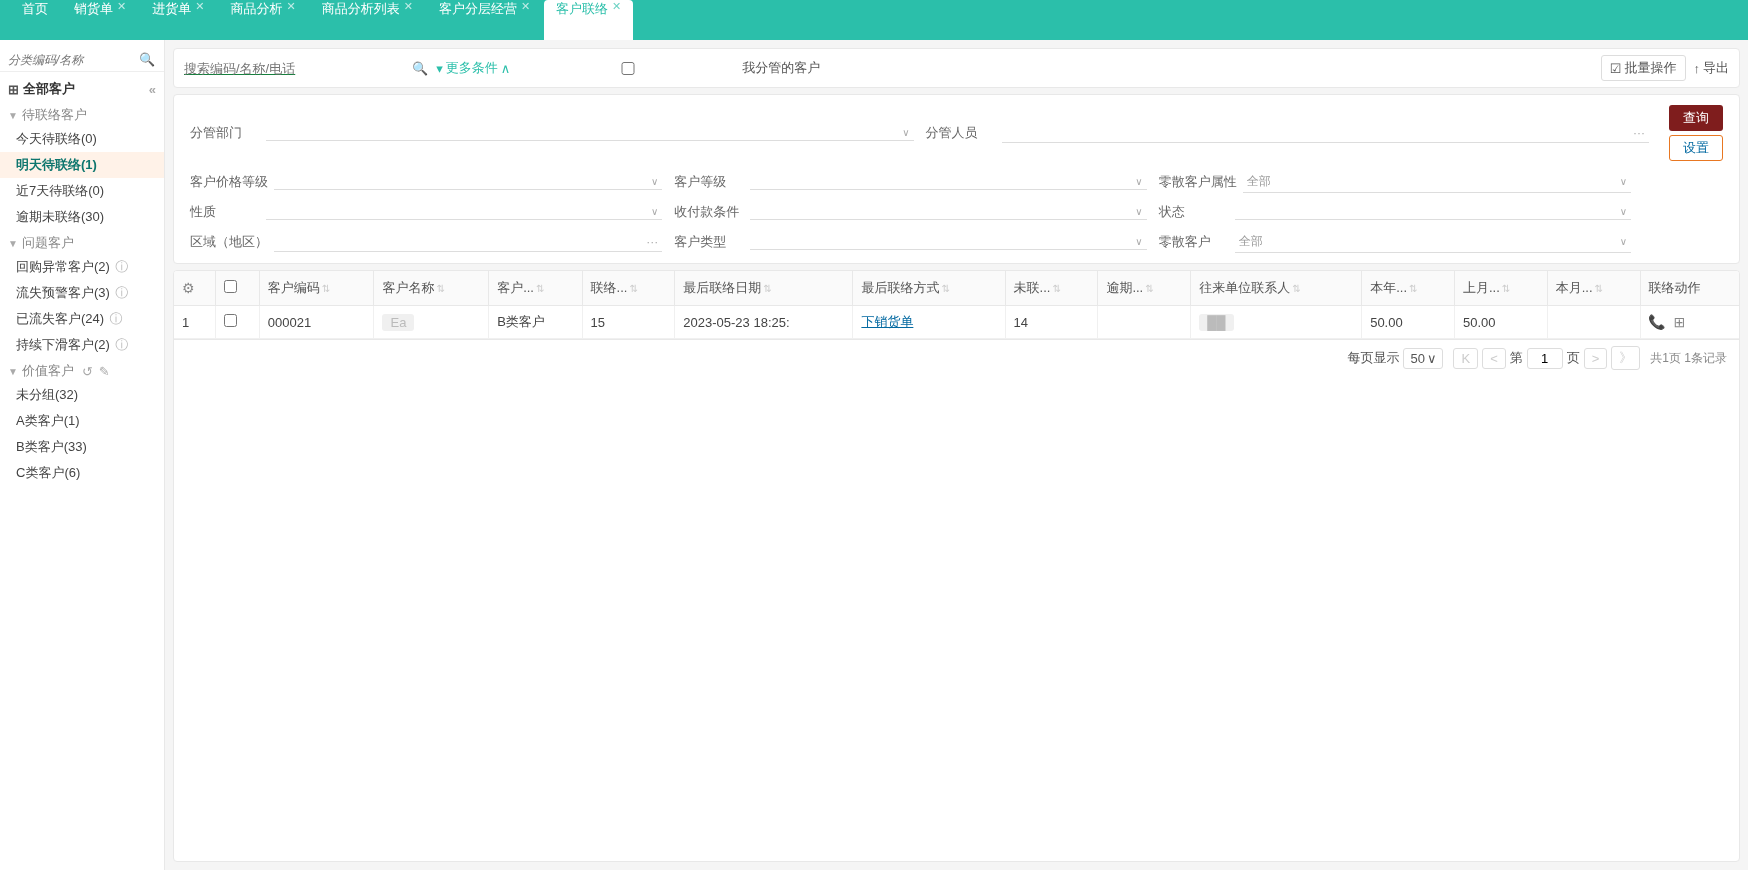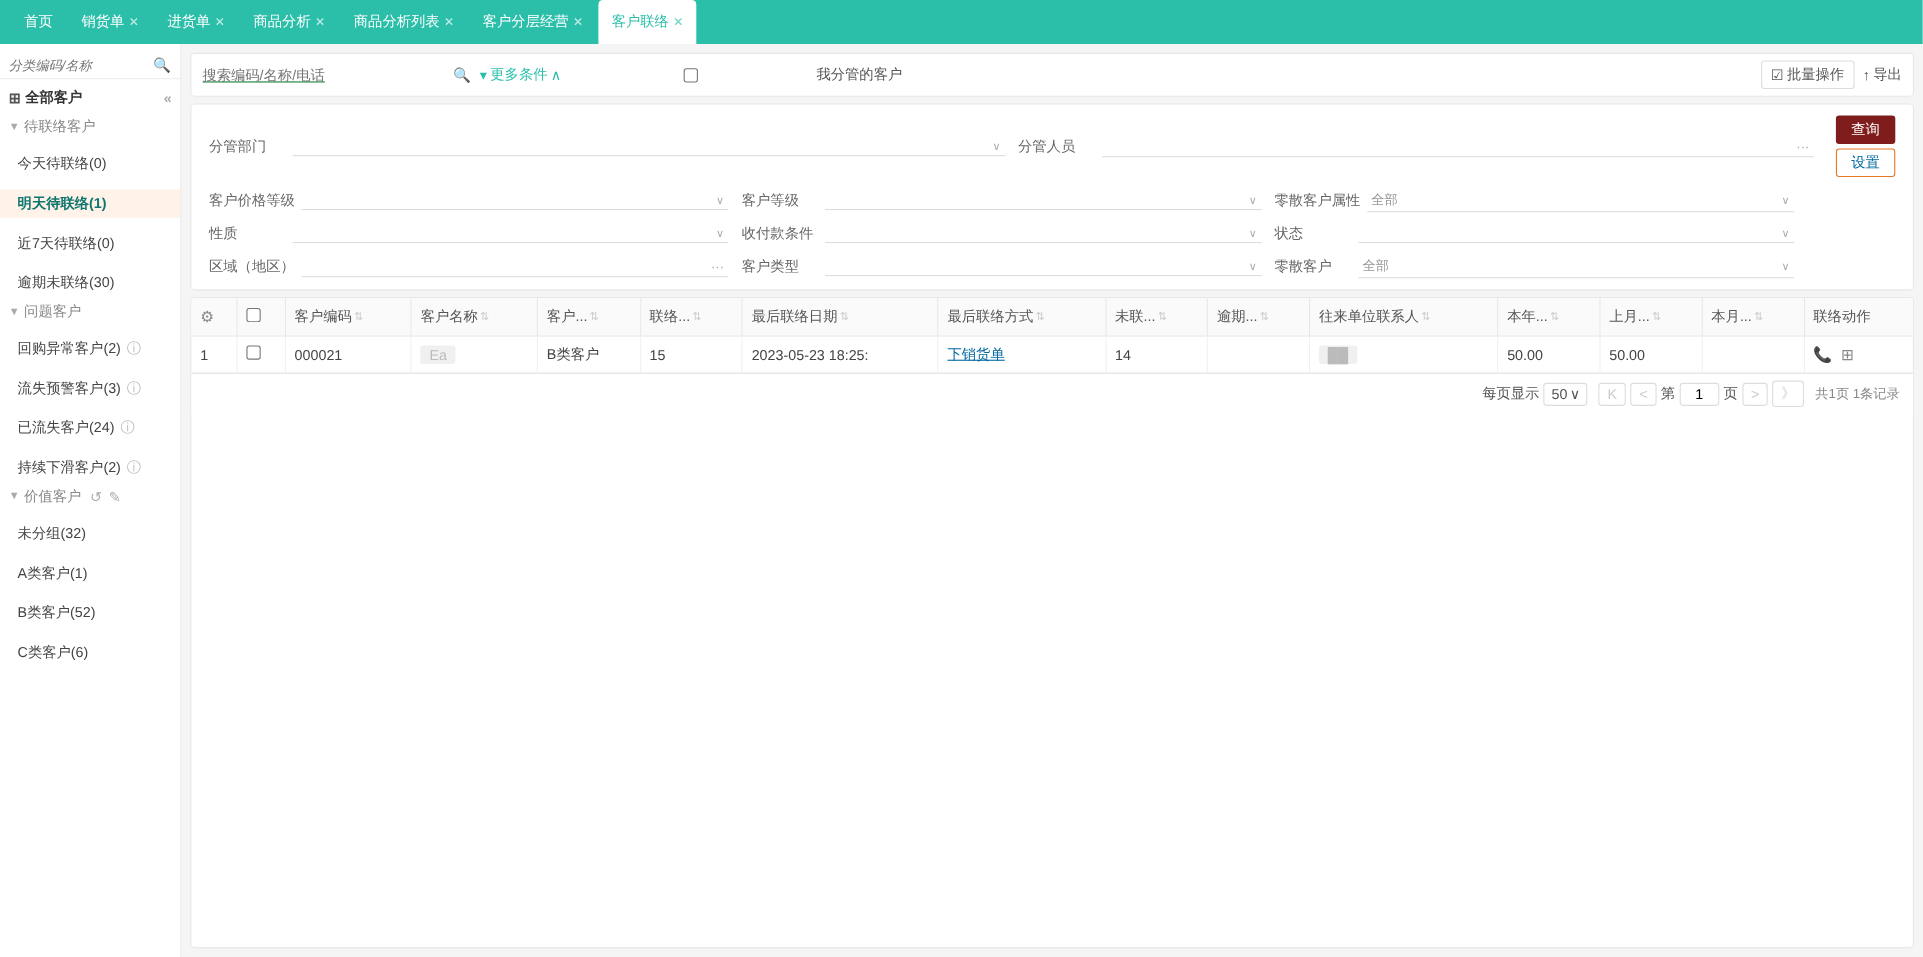--- a/index.html
+++ b/index.html
@@ -9,24 +9,23 @@
     .top-nav {
       display: flex;
       align-items: center;
       background: #2bbfaa;
       height: 40px;
       padding: 0 10px;
       gap: 2px;
     }
     .nav-item {
       color: #fff;
-      padding: 16px 12px;
+      padding: 0 12px;
       height: 40px;
       display: flex;
-      align-items: center;
       cursor: pointer;
       white-space: nowrap;
       font-size: 13px;
       gap: 4px;
     }
     .nav-item.active { background: #fff; color: #2bbfaa; border-radius: 4px 4px 0 0; }
     .nav-close { font-size: 11px; opacity: 0.7; cursor: pointer; }
 
     
     .main-layout {
@@ -83,21 +82,20 @@
       align-items: center;
       gap: 4px;
     }
     .sidebar-group-label .arrow { color: #aaa; font-size: 10px; }
     .sidebar-item {
       padding: 4px 8px 4px 16px;
       color: #444;
       cursor: pointer;
       font-size: 12px;
       white-space: nowrap;
-      margin-top: 10px;
     }
     .sidebar-item.active { background: #fff2e8; color: #e87722; font-weight: bold; }
     .sidebar-item.highlight { background: #fff2e8; color: #0f766e; }
 
     
     .content-area {
       flex: 1;
       display: flex;
       flex-direction: column;
       overflow: hidden;
@@ -430,21 +428,21 @@
       <span style="margin-left:4px;color:#aaa;">↺</span>
       <span style="margin-left:2px;color:#aaa;">✎</span>
     </div>
     <div class="sidebar-item">
       <span>未分组(32)</span>
     </div>
     <div class="sidebar-item">
       <span>A类客户(1)</span>
     </div>
     <div class="sidebar-item">
-      <span>B类客户(52)</span>
+      <span>B类客户(33)</span>
     </div>
     <div class="sidebar-item">
       <span>C类客户(6)</span>
     </div>
   </div>
 
   <div class="content-area">
 
     <div class="search-bar">
       <input type="text" style="width: 220px; border: none; outline: none; font-size: 13px; color: #15803d; text-decoration: underline;" placeholder="搜索编码/名称/电话">

